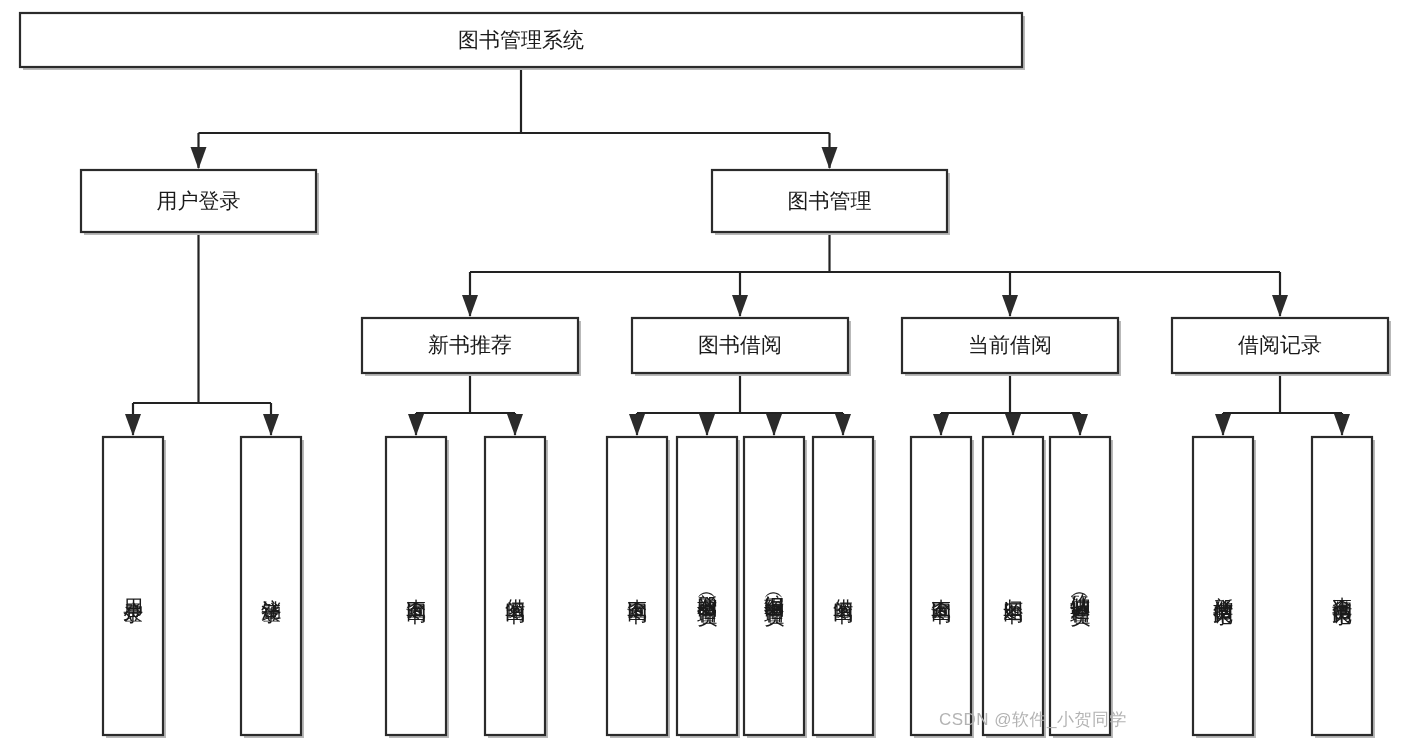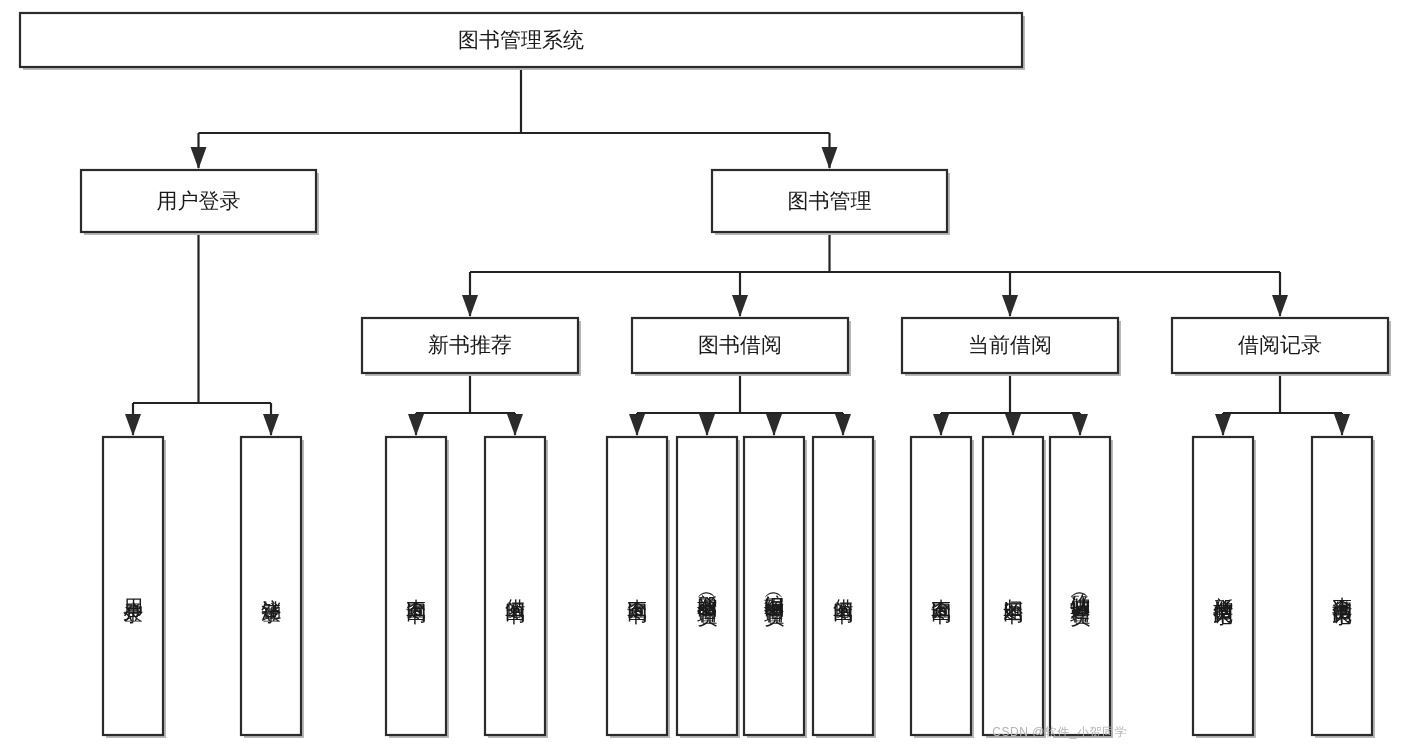--- a/index.html
+++ b/index.html
@@ -67,23 +67,23 @@
     font-family: "Liberation Sans", "DejaVu Sans", sans-serif;
     font-size: 20px;
     line-height: 1.18;
     letter-spacing: 2px;
     color: #1a1a1a;
     white-space: nowrap;
   }
   .watermark {
     position: absolute;
     right: 18px;
-    bottom: 6px;
-    font-family: "Liberation Sans", "DejaVu Sans", sans-serif;
-    font-size: 12px;
+    bottom: 16px;
+    font-family: "Liberation Sans", "DejaVu Sans", sans-serif;
+    font-size: 17px;
     color: #b3b3b3;
     letter-spacing: 0.5px;
     user-select: none;
   }
 </style>
 </head>
 <body>
 
 <div id="diagram-root">
 

